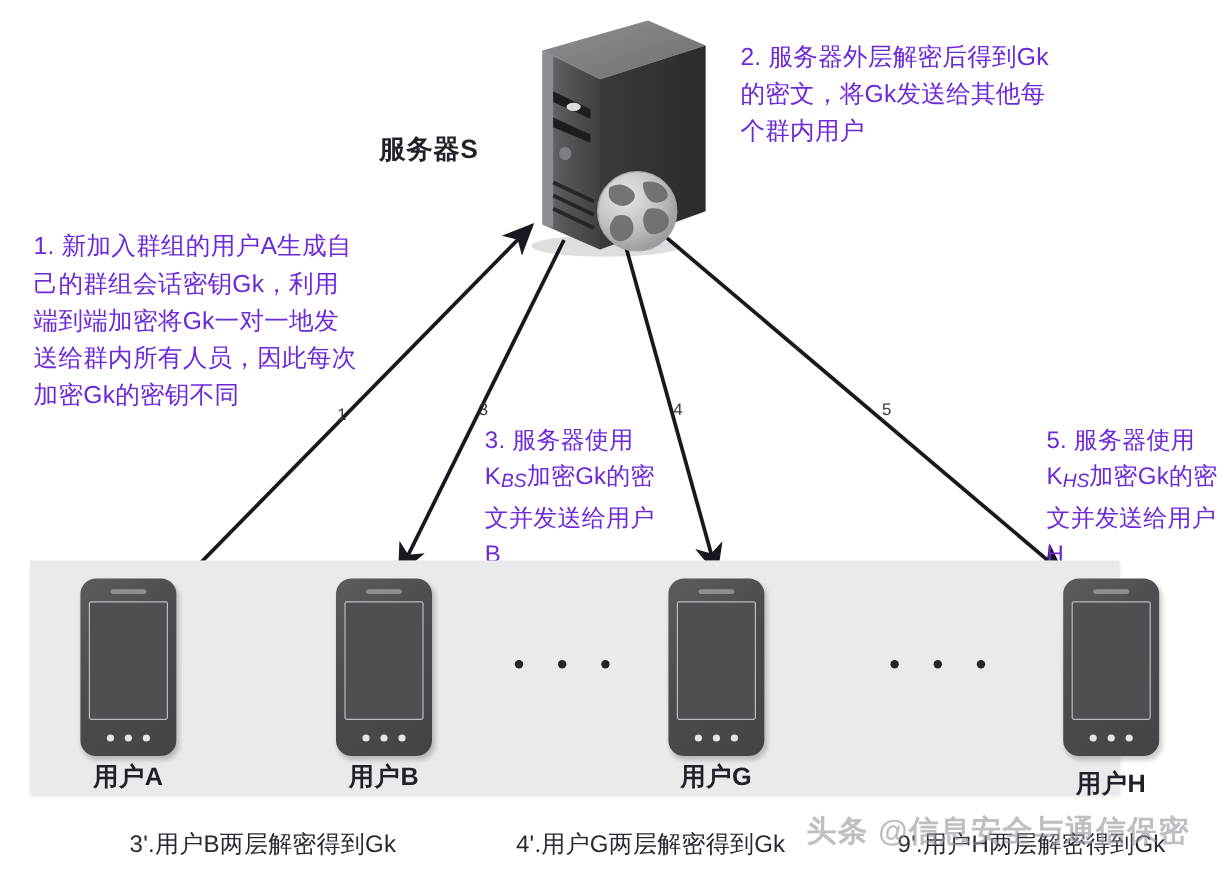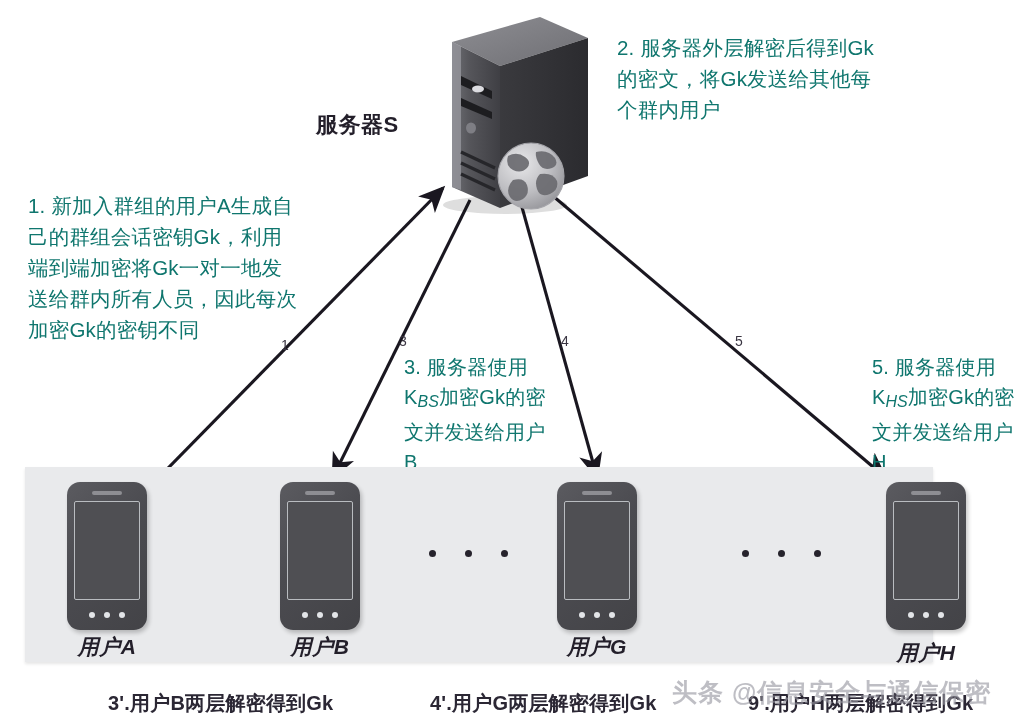--- a/index.html
+++ b/index.html
@@ -15,21 +15,21 @@
 
   
   #artwork{position:absolute;left:0;top:0;width:1024px;height:724px;}
 
   
   .tblock{
     position:absolute;
     font-size:20.5px;
     line-height:31px;
     letter-spacing:0.2px;
-    color:#0f766e;
+    color:#6d28d9;
     white-space:pre-line;
     font-weight:500;
   }
   .tblock.small{font-size:20px;line-height:30px;}
 
   #note1{left:28px;top:190px;width:270px;}
   #note2{left:617px;top:32px;width:270px;}
   #note3{left:404px;top:352px;width:150px;}
   #note4{left:604px;top:352px;width:150px;}
   #note5{left:872px;top:352px;width:155px;}
@@ -46,21 +46,20 @@
   
   .onum{
     position:absolute;font-size:14px;color:#3a3542;font-weight:500;
   }
 
   
   #panel{
     position:absolute;left:25px;top:467px;width:908px;height:195px;
     background:#e9eaec;
     box-shadow:0 2px 3px rgba(0,0,0,0.10);
-    font-style:italic;
   }
 
   .phone{position:absolute;width:80px;height:148px;}
   .phone .body{
     position:absolute;inset:0;
     background:linear-gradient(135deg,#5b5b60 0%,#4b4b50 45%,#434347 100%);
     border-radius:13px;
     box-shadow:2px 3px 4px rgba(0,0,0,0.22);
   }
   .phone .speaker{
@@ -84,21 +83,21 @@
     position:absolute;font-size:21px;font-weight:600;color:#231f2a;
     letter-spacing:0.5px;text-align:center;
   }
 
   .ellipsis{position:absolute;display:flex;gap:29px;}
   .ellipsis i{display:block;width:7px;height:7px;border-radius:50%;background:#26232c;}
 
   
   .caption{
     position:absolute;top:690px;
-    font-size:20px;color:#2b2734;font-weight:700;letter-spacing:0.2px;
+    font-size:20px;color:#2b2734;font-weight:400;letter-spacing:0.2px;
   }
   #cap3{left:108px;}
   #cap4{left:430px;}
   #cap5{left:748px;}
 
   
   #watermark{
     position:absolute;left:672px;top:676px;
     font-size:25px;letter-spacing:1px;
     color:rgba(150,150,160,0.62);

